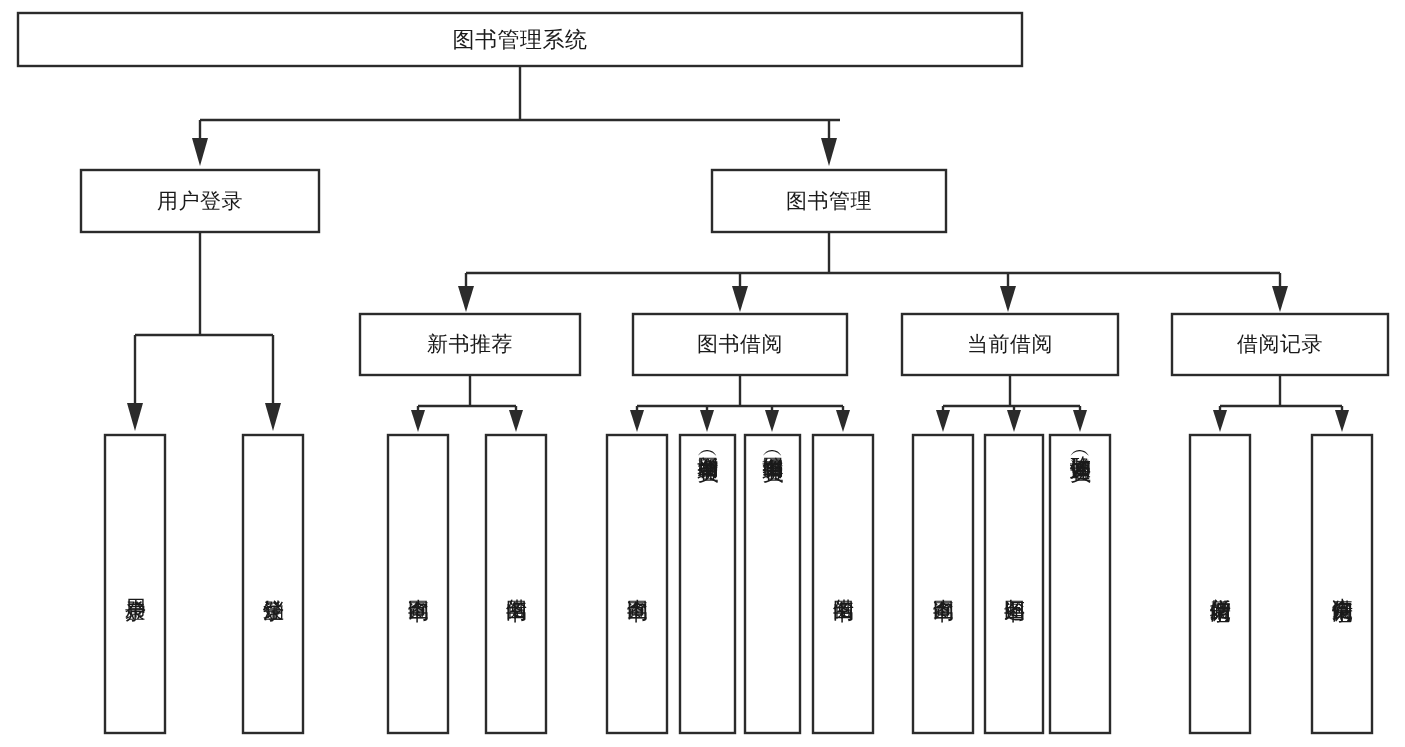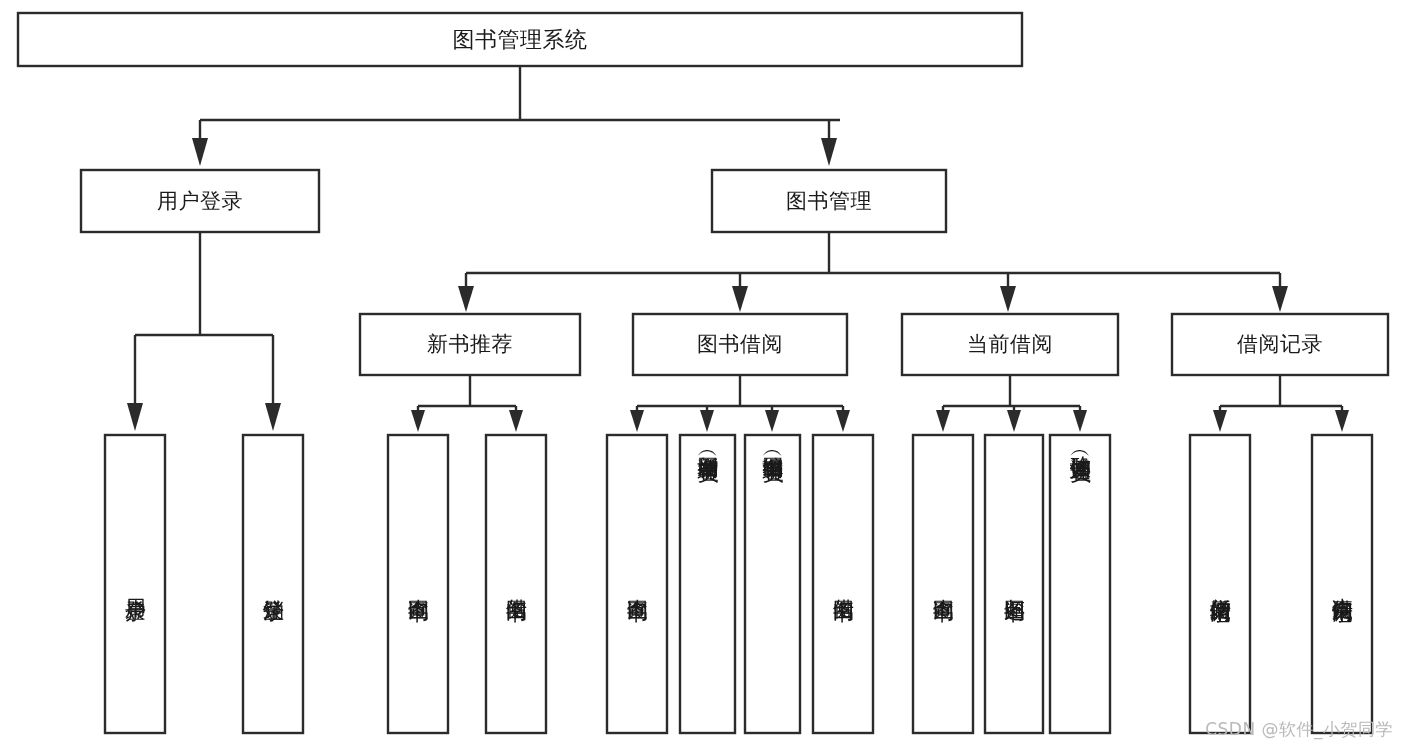--- a/index.html
+++ b/index.html
@@ -248,14 +248,13 @@
   <div class="leaf-label-wrap" style="left:1050px; top:439px; width:60px; height:290px; align-items:flex-start;">
     <span class="leaf-label">确认归还（管理员）</span>
   </div>
   <div class="leaf-label-wrap" style="left:1190px; top:435px; width:60px; height:298px;">
     <span class="leaf-label">新增借阅记录</span>
   </div>
   <div class="leaf-label-wrap" style="left:1312px; top:435px; width:60px; height:298px;">
     <span class="leaf-label">查询借阅记录</span>
   </div>
 
-  <div class="watermark">CSDN @软件_小贺同学</div>
 </div>
 
 </body></html>

